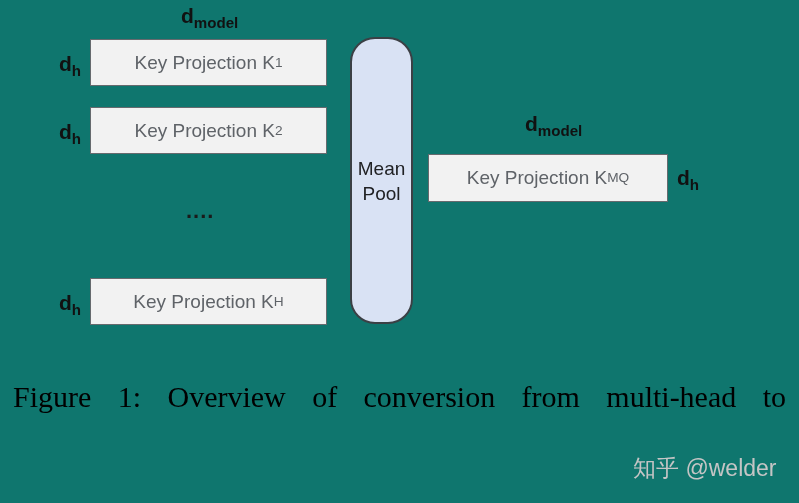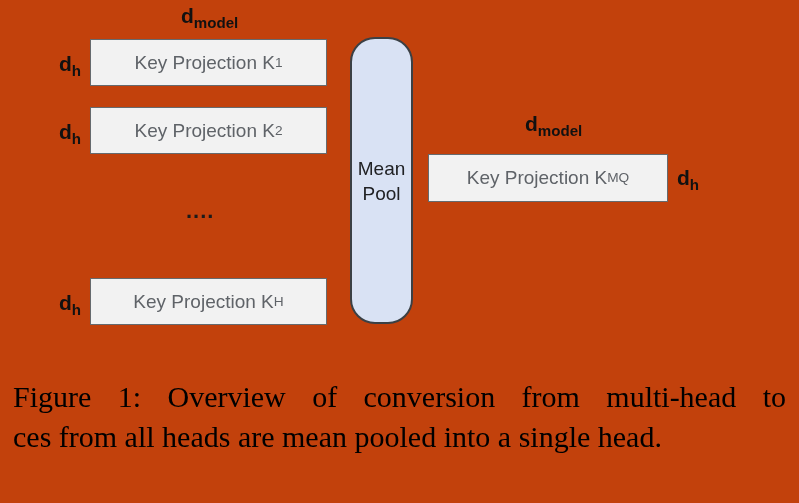--- a/index.html
+++ b/index.html
@@ -1,20 +1,20 @@
 <!DOCTYPE html>
 <html><head>
 <meta charset="utf-8">
 <style>
   html, body { margin: 0; padding: 0; background: #ffffff; }
   #canvas {
     position: relative;
     width: 799px;
     height: 503px;
-    background: #c2410c;
+    background: #0f766e;
     overflow: hidden;
     font-family: "Liberation Sans", sans-serif;
   }
   
   .proj-box {
     position: absolute;
     left: 90px;
     width: 237px;
     height: 47px;
     background: #f2f2f2;
@@ -155,19 +155,19 @@
     <span>Pool</span>
   </div>
 
   <div class="dim-label" id="dmodel-right"><span>d</span><sub>model</sub></div>
   <div id="box-kmq">
       <span>Key Projection K</span>
       <sub>MQ</sub>
     </div>
   <div class="dim-label" id="dh-mq"><span>d</span><sub>h</sub></div>
 
+  <div id="watermark">知乎 @welder</div>
 
   <div id="caption">
     <div class="cap-line cap-just">Figure 1: Overview of conversion from multi-head to</div>
-    <div class="cap-line">ces from all heads are mean pooled into a single head.</div>
   </div>
 
 </div>
 
 </body></html>

